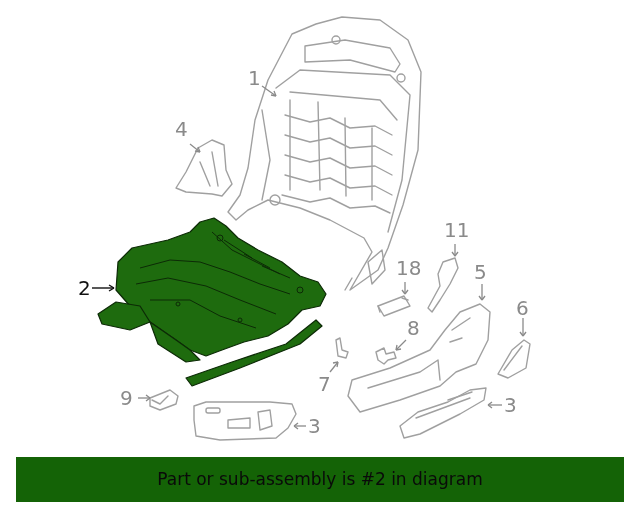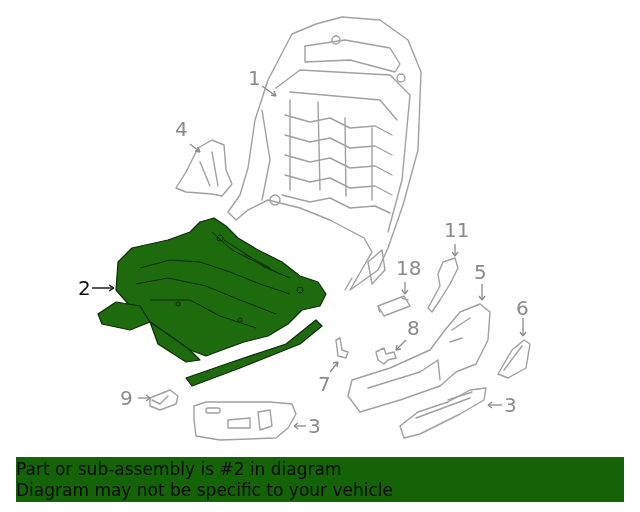--- a/index.html
+++ b/index.html
@@ -1,20 +1,20 @@
 <!DOCTYPE html>
 <html><head>
 <meta charset="utf-8">
 <style>
   html, body { margin:0; padding:0; background:#ffffff; }
   body { width:640px; height:512px; position:relative; overflow:hidden; font-family:"DejaVu Sans", sans-serif; }
   #diagram { position:absolute; left:0; top:0; width:640px; height:455px; }
   .callout { position:absolute; font-family:"DejaVu Sans", sans-serif; font-size:20px; color:#8a8a8a; line-height:1; }
   .callout.active { color:#111111; }
-  #banner { position:absolute; left:16px; top:457px; width:608px; height:45px; background:#146306; color:#0a0a0a; font-size:17px; line-height:21px; padding-top:2px; box-sizing:border-box; }
+  #banner { position:absolute; left:16px; top:457px; width:608px; height:45px; background:#146306; color:#0a0a0a; text-align:center; font-size:17px; line-height:21px; padding-top:12px; box-sizing:border-box; }
   #banner div { white-space:nowrap; }
 </style>
 </head>
 <body>
 
 <svg id="diagram" viewBox="0 0 640 455" xmlns="http://www.w3.org/2000/svg">
   <g fill="none" stroke="#a0a0a0" stroke-width="1.4" stroke-linejoin="round" stroke-linecap="round">
 
     <g>
       <path d="M316,24 L342,17 L380,20 L408,40 L421,72 L418,150 L403,205 L388,248 L378,270 L350,290 L372,252 L364,238 L330,220 L300,208 L268,200 L248,210 L236,220 L228,212 L240,195 L248,168 L255,120 L268,80 L292,34 Z"></path>
@@ -142,14 +142,13 @@
 <div class="callout" style="left:516px;top:298px;">6</div>
 <div class="callout" style="left:318px;top:374px;">7</div>
 <div class="callout" style="left:407px;top:318px;">8</div>
 <div class="callout" style="left:120px;top:388px;">9</div>
 <div class="callout" style="left:396px;top:258px;">18</div>
 <div class="callout" style="left:444px;top:220px;">11</div>
 <div class="callout" style="left:504px;top:395px;">3</div>
 
 <div id="banner">
   <div>Part or sub-assembly is #2 in diagram</div>
-  <div>Diagram may not be specific to your vehicle</div>
 </div>
 
 </body></html>

